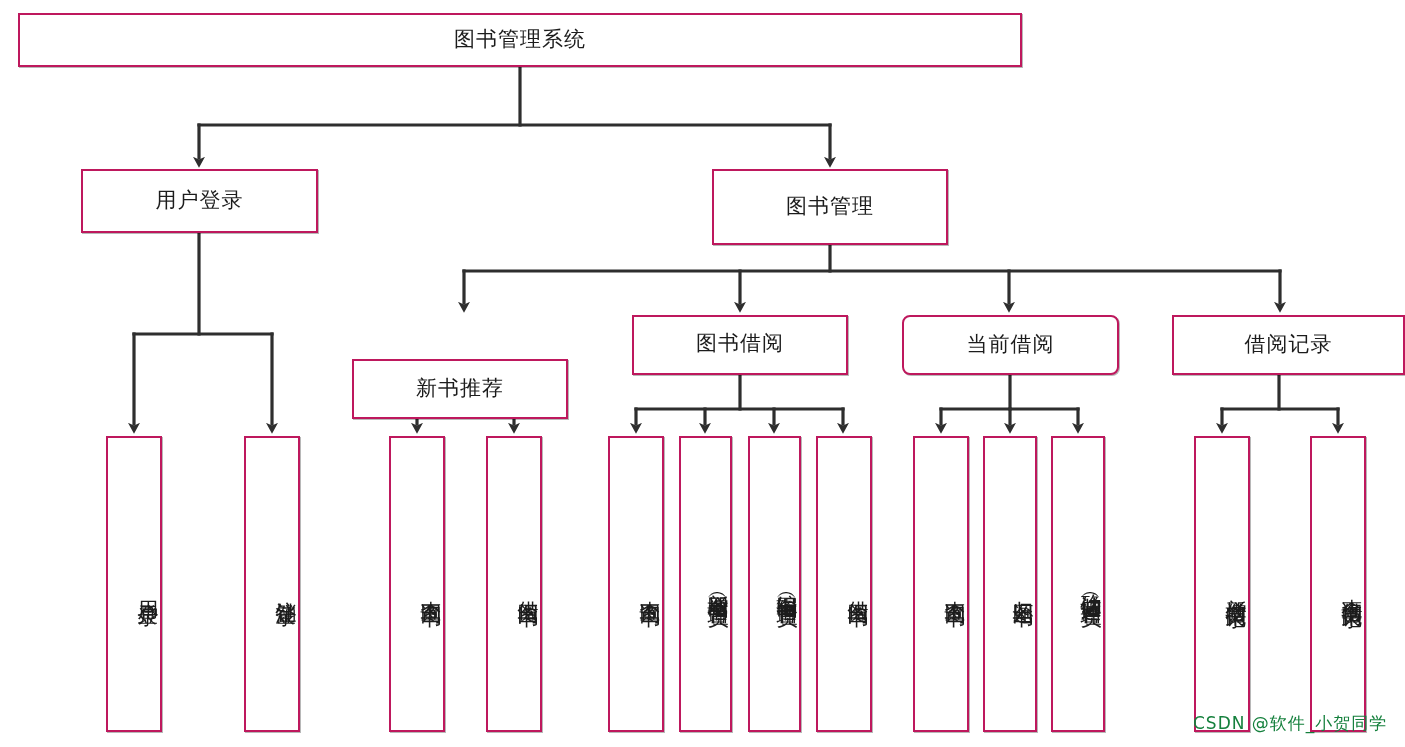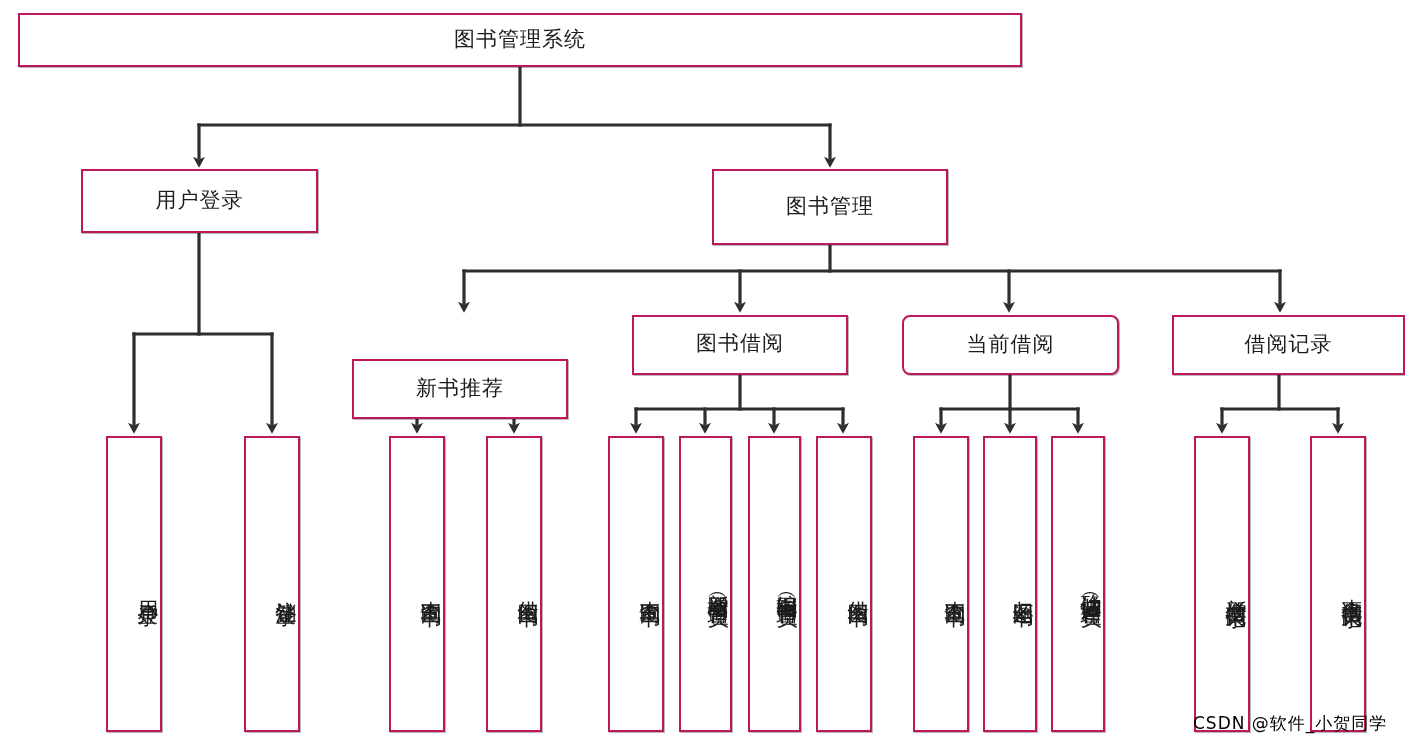--- a/index.html
+++ b/index.html
@@ -49,21 +49,21 @@
     white-space:nowrap;
   }
   .node.v.tall{
     align-items:flex-start;
     padding-top:4px;
   }
   .watermark{
     position:absolute;
     left:1193px;top:712px;
     font-size:17px;
-    color:#000000;
+    color:#15803d;
     letter-spacing:1px;
     white-space:nowrap;
     z-index:3;
     font-family:"DejaVu Sans","Liberation Sans",sans-serif;
   }
 </style>
 </head>
 <body>
 
 <div id="diagram">

